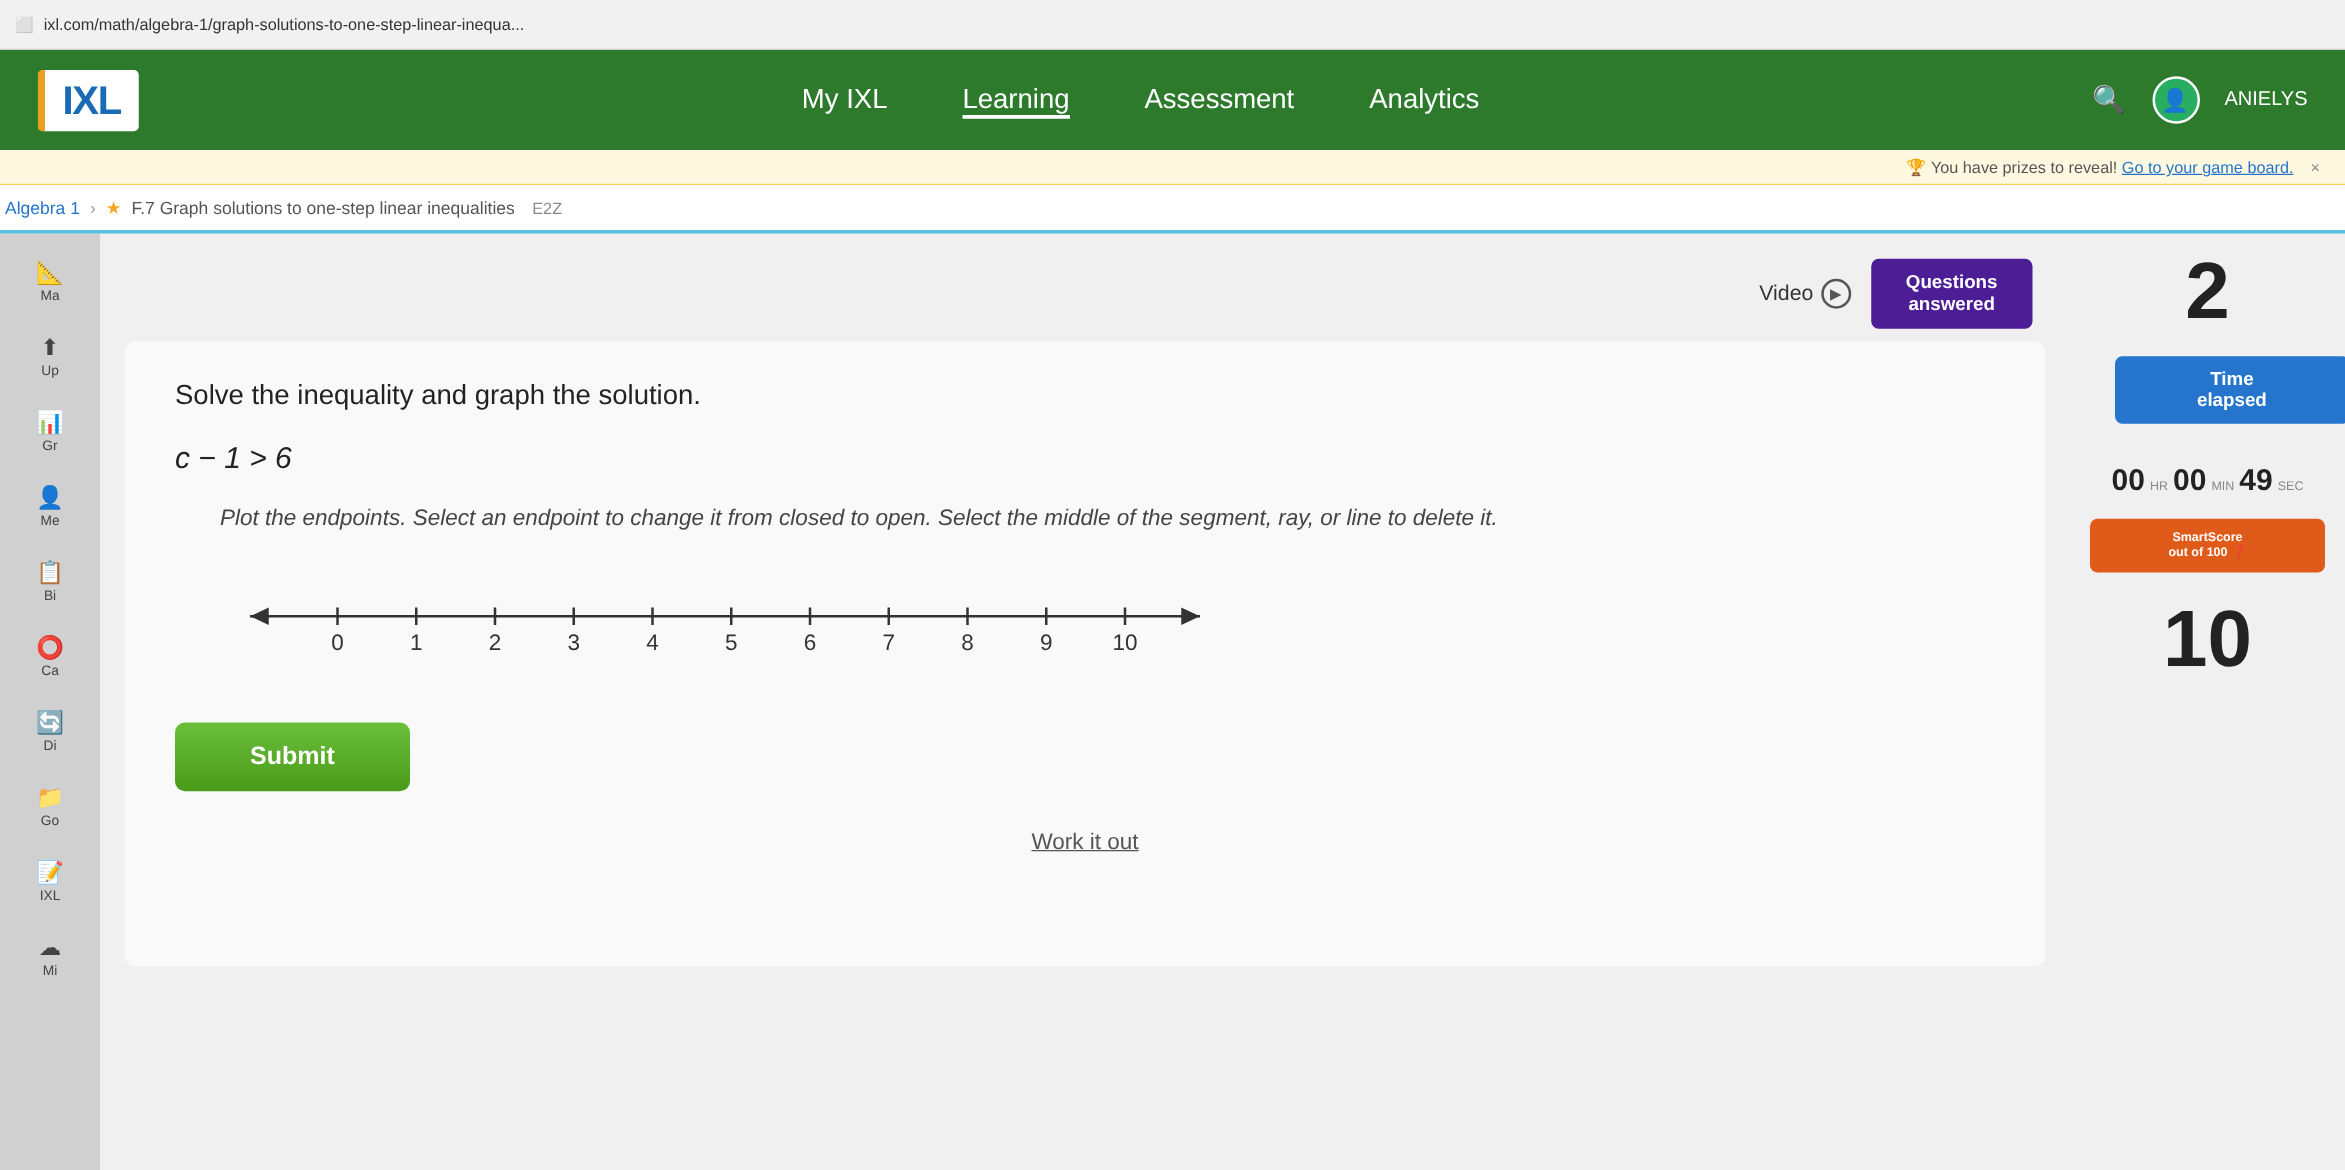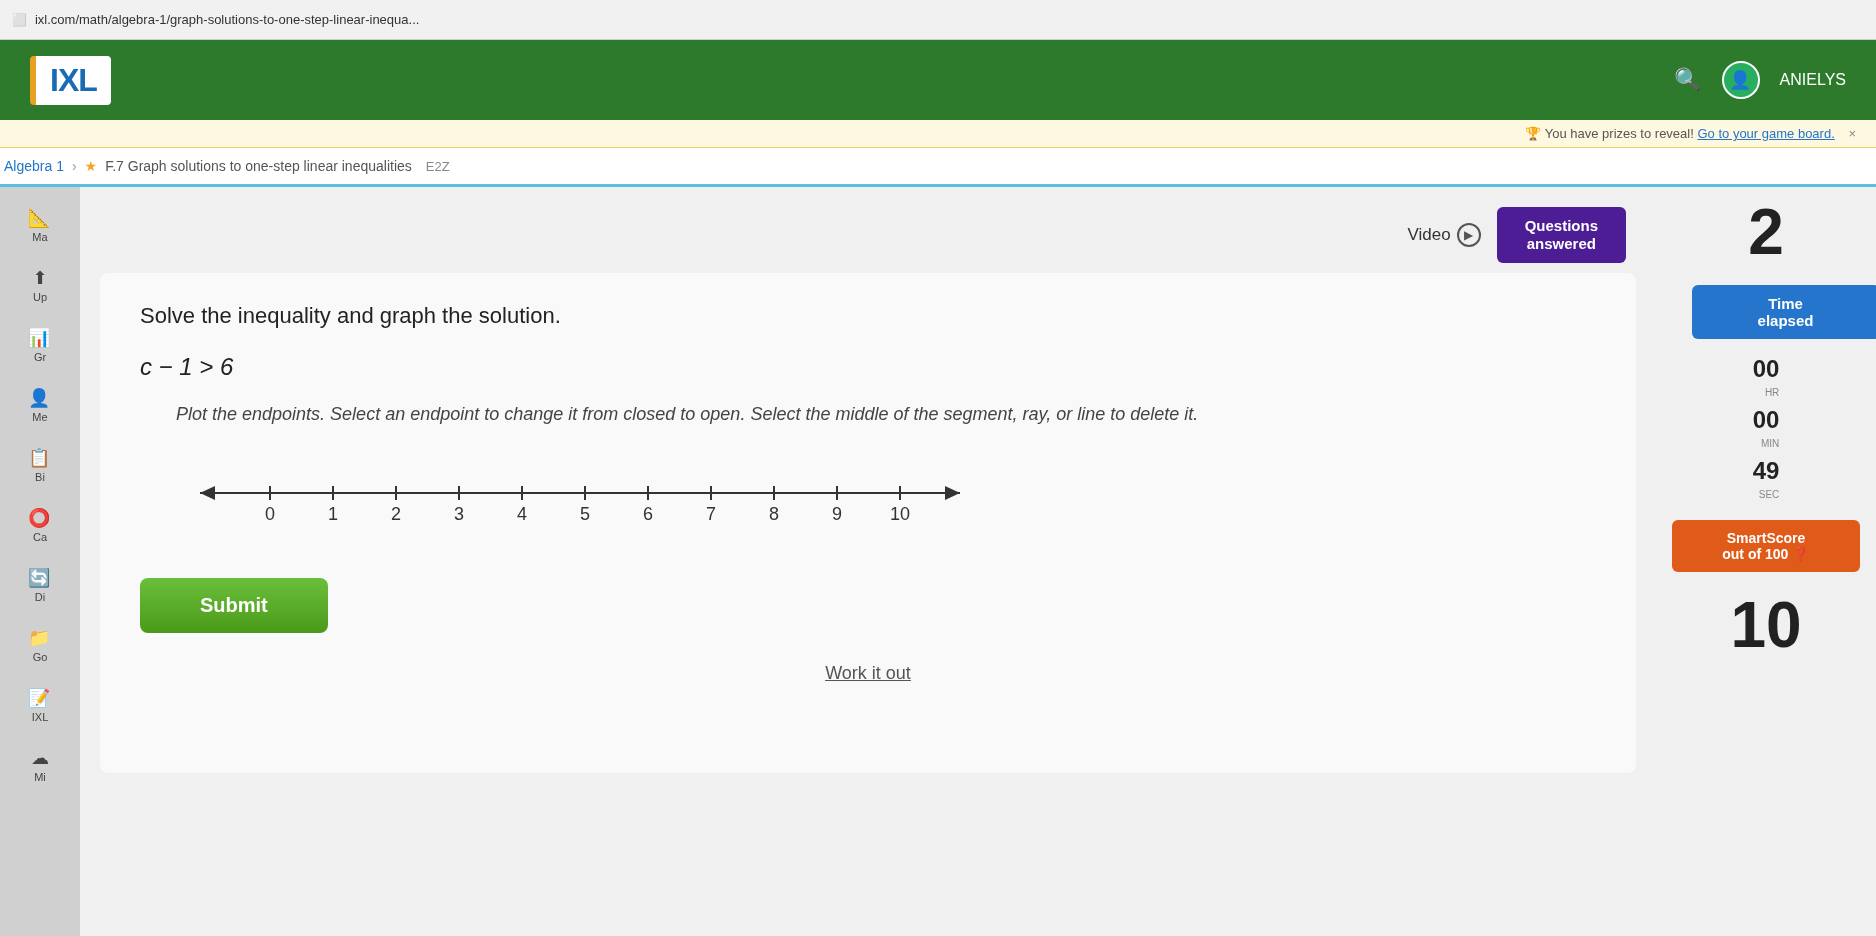--- a/index.html
+++ b/index.html
@@ -257,39 +257,38 @@
       text-align: center;
       cursor: pointer;
       width: 100%;
       margin-left: 39px;
     }
     .timer-display {
       display: flex;
       gap: 4px;
       align-items: flex-end;
       justify-content: center;
-      margin-top: 0;
-      flex-direction: column;
+      margin-top: 16px;
     }
     .timer-number {
       font-size: 24px;
       font-weight: bold;
       color: #222;
     }
     .timer-label {
       font-size: 10px;
       color: #888;
       margin-bottom: 4px;
     }
     .smart-score-btn {
       background: #e05a1a;
       color: white;
       padding: 10px 16px;
       border-radius: 6px;
-      font-size: 14px;
+      font-size: 10px;
       font-weight: bold;
       text-align: center;
       cursor: pointer;
       width: 100%;
     }
     .smart-score-value {
       font-size: 64px;
       font-weight: bold;
       color: #222;
       text-align: center;
@@ -305,20 +304,26 @@
 </head>
 <body>
 
 <div class="browser-bar">
   <span class="browser-tab-icon">⬜</span>
   <span>ixl.com/math/algebra-1/graph-solutions-to-one-step-linear-inequa...</span>
 </div>
 
 <div class="top-nav">
   <div class="ixl-logo">IXL</div>
+  <div class="nav-links">
+    <span class="nav-link">My IXL</span>
+    <span class="nav-link active">Learning</span>
+    <span class="nav-link">Assessment</span>
+    <span class="nav-link">Analytics</span>
+  </div>
   <div class="nav-right">
     <span class="search-icon-nav">🔍</span>
     <div class="user-badge">👤</div>
     <span class="username">ANIELYS</span>
   </div>
 </div>
 
 <div class="prize-banner">
   🏆 <span>You have prizes to reveal!</span>
   <a>Go to your game board.</a>

